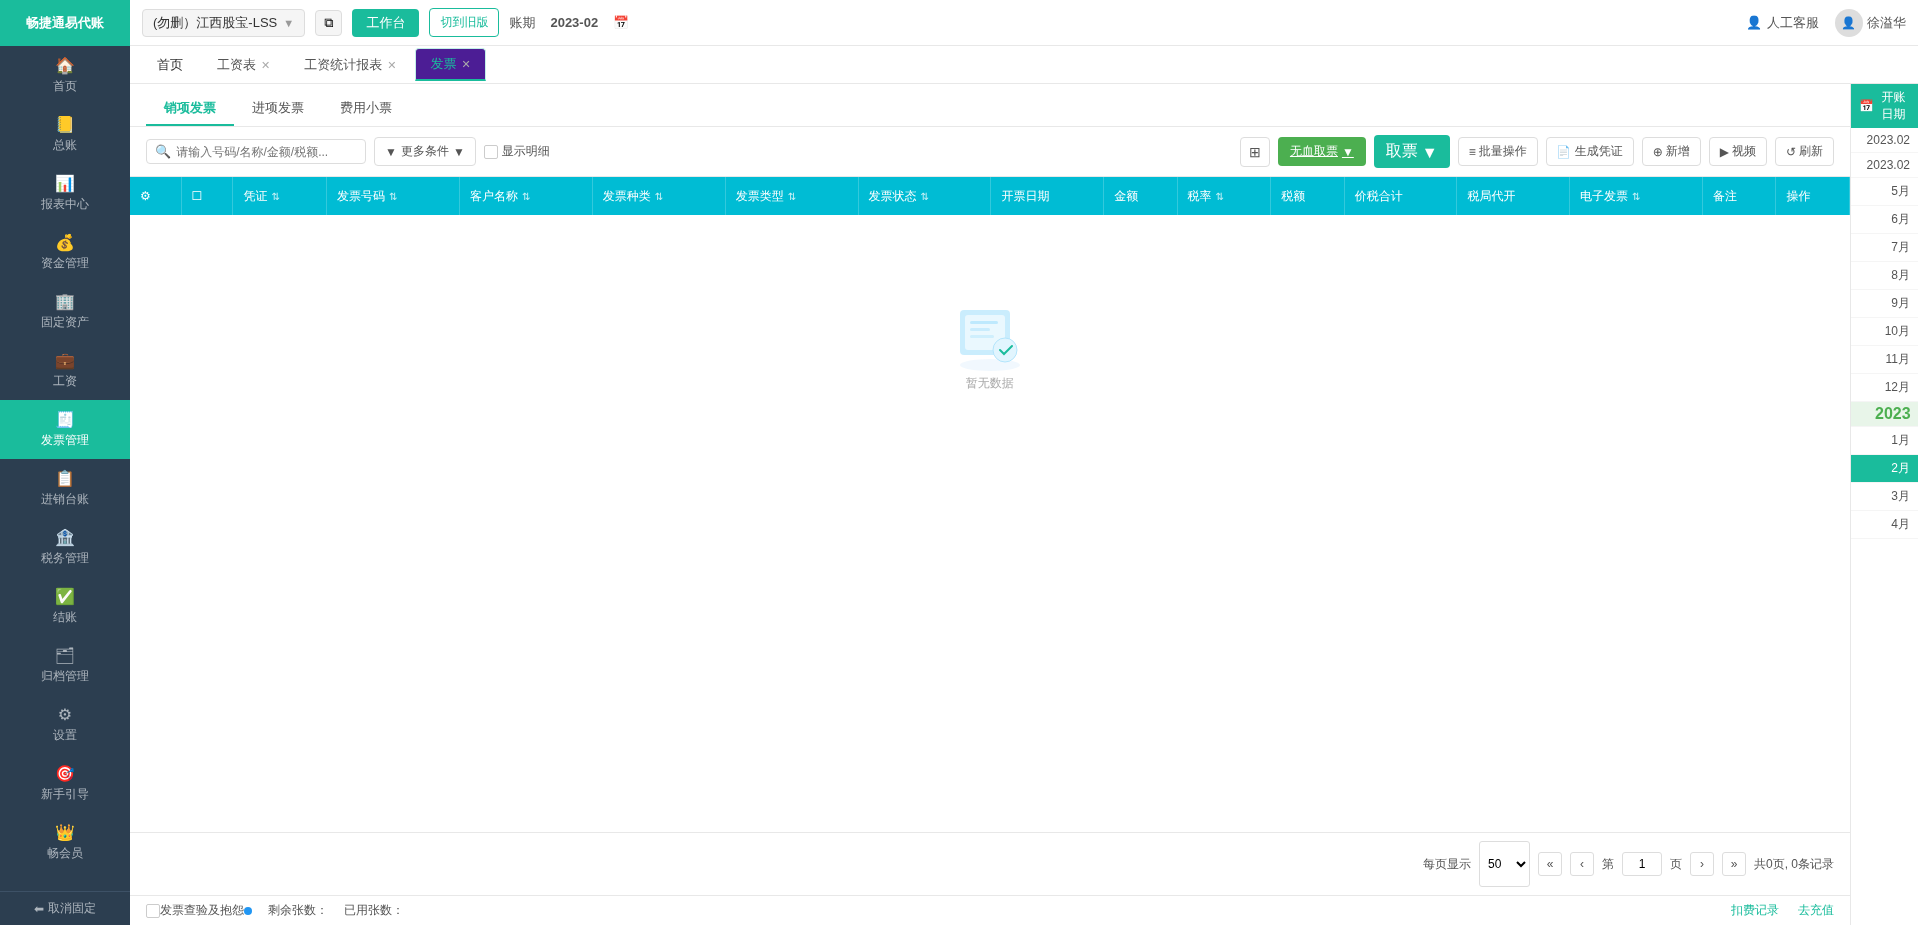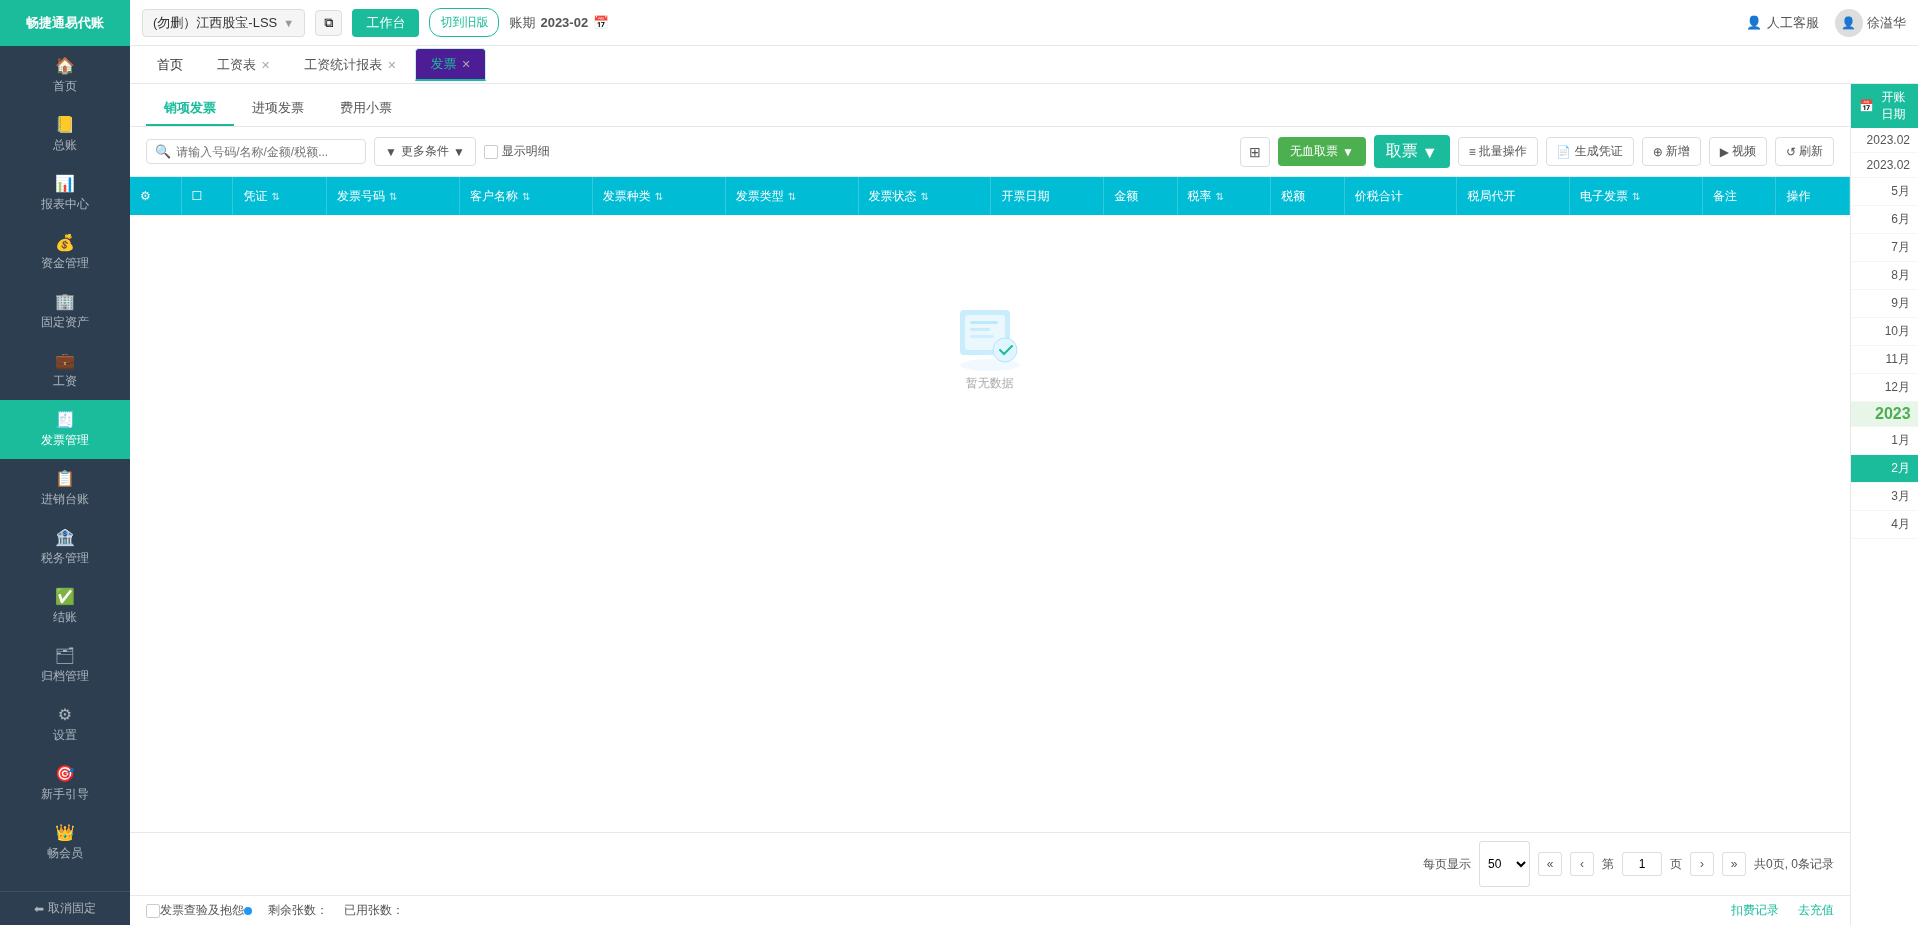--- a/index.html
+++ b/index.html
@@ -101,31 +101,31 @@
       border: none;
       border-radius: 4px;
       padding: 5px 14px;
       cursor: pointer;
       font-size: 13px;
     }
     .switch-btn {
       background: white;
       border: 1px solid #1abc9c;
       color: #1abc9c;
-      border-radius: 12px;
+      border-radius: 4px;
       padding: 5px 10px;
       cursor: pointer;
       font-size: 12px;
     }
     .period-text {
       font-size: 13px;
       color: #555;
       display: flex;
       align-items: center;
-      gap: 5px;
+      gap: 15px;
     }
     .topbar-right {
       margin-left: auto;
       display: flex;
       align-items: center;
       gap: 16px;
     }
     .topbar-right-item {
       display: flex;
       align-items: center;
@@ -275,20 +275,21 @@
       background: #4caf50;
       color: white;
       border: none;
       border-radius: 4px;
       padding: 6px 12px;
       cursor: pointer;
       font-size: 12px;
       display: flex;
       align-items: center;
       gap: 4px;
+      text-decoration: underline;
     }
     .btn-teal {
       background: #1abc9c;
       color: white;
       border: none;
       border-radius: 4px;
       padding: 6px 12px;
       cursor: pointer;
       font-size: 16px;
       display: flex;

